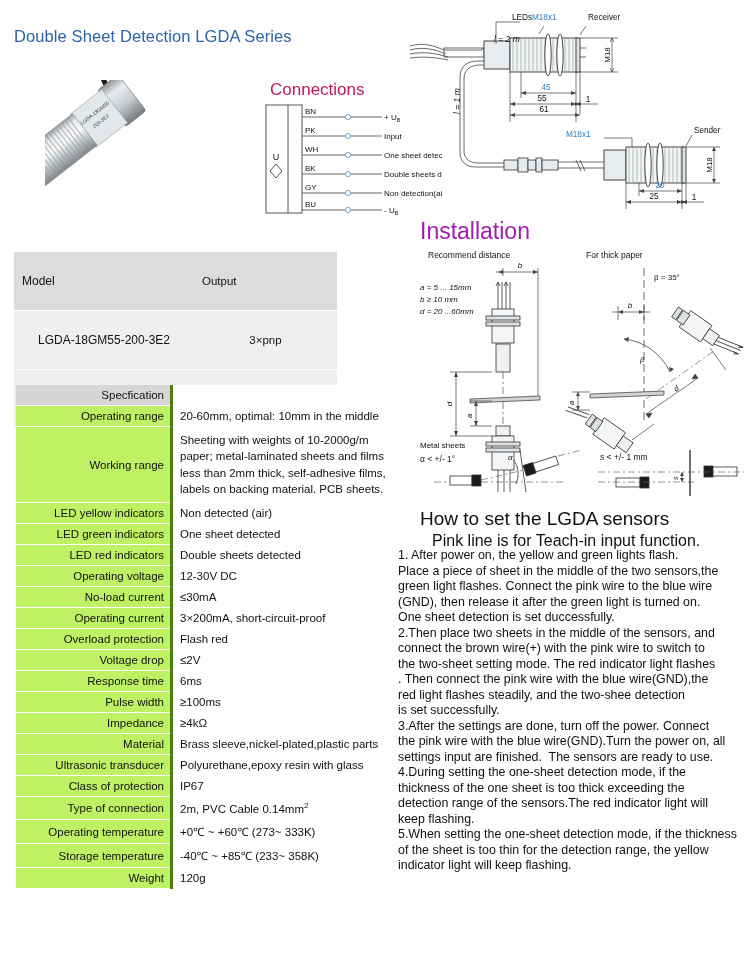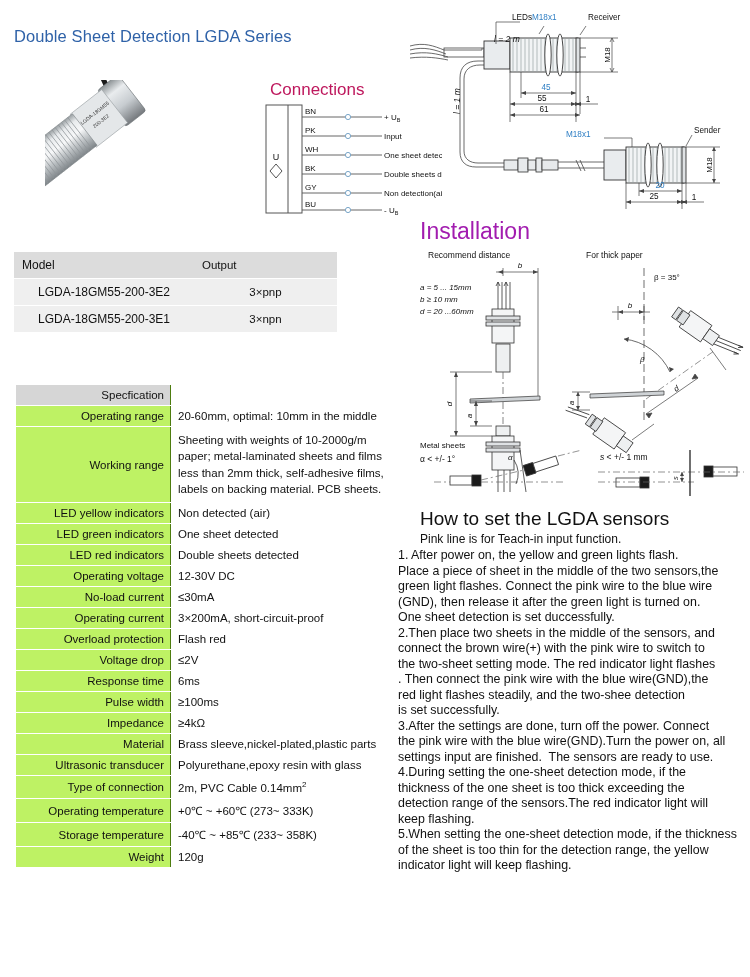--- a/index.html
+++ b/index.html
@@ -33,48 +33,48 @@
 
   
   .inst{position:absolute;left:414px;top:244px;width:336px;height:265px;}
 
   
   .model-table{
     position:absolute;left:14px;top:252px;width:323px;
     border-collapse:collapse;font-size:11.5px;
   }
   .model-table td{
-    padding:6px 8px;border-bottom:1px solid #ffffff;vertical-align:middle;
+    padding:22px 8px;border-bottom:1px solid #ffffff;vertical-align:middle;
   }
   .model-table thead td{background:#dcdcdc;color:#111;}
   .model-table tbody td{background:#efefef;text-align:center;}
   .model-table td.c1{width:164px;font-size:12px;}
 
   
   .spec-table{
     position:absolute;left:16px;top:385px;width:382px;
     border-collapse:collapse;font-size:11.5px;
   }
   .spec-table td{border-bottom:1.6px solid #ffffff;vertical-align:middle;}
   .spec-table td.lbl{
     width:144px;background:#bef264;text-align:right;
     padding:4px 6px 4px 4px;color:#111;white-space:nowrap;
   }
   .spec-table td.val{
     background:#ffffff;padding:4px 4px 4px 7px;color:#111;
-    border-left:1px solid #4d7c0f;
+    border-left:3px solid #4d7c0f;
     margin-left:24px;
   }
   .spec-table tr.head td.lbl{background:#d6d6d6;}
   .spec-table tr.head td.val{background:#ffffff;}
   .spec-table td.val.multi{line-height:1.42;padding:5px 4px 5px 7px;}
   sup{font-size:8px;vertical-align:super;}
 
   
-  .howto-sub{position:absolute;left:420px;top:532px;font-size:12px;text-align:center;}
+  .howto-sub{position:absolute;left:432px;top:532px;font-size:16px;text-align:center;}
   .howto-body{
     position:absolute;left:398px;top:548px;width:350px;
     font-size:12.4px;line-height:15.5px;white-space:pre-wrap;
   }
 
   
   svg text{font-family:"Liberation Sans",sans-serif;}
   .dimblue{fill:#2f7fc4;}
 </style>
 </head>
@@ -635,20 +635,24 @@
       </tr>
       <tr>
         <td class="lbl">Material</td>
         <td class="val">Brass sleeve,nickel-plated,plastic parts</td>
       </tr>
       <tr>
         <td class="lbl">Ultrasonic transducer</td>
         <td class="val">Polyurethane,epoxy resin with glass</td>
       </tr>
       <tr>
+        <td class="lbl">Class  of  protection</td>
+        <td class="val">IP67</td>
+      </tr>
+      <tr>
         <td class="lbl">Type of connection</td>
         <td class="val"><span>2m, PVC Cable 0.14mm</span><sup>2</sup></td>
       </tr>
       <tr>
         <td class="lbl">Operating  temperature</td>
         <td class="val">+0℃ ~ +60℃  (273~ 333K)</td>
       </tr>
       <tr>
         <td class="lbl">Storage  temperature</td>
         <td class="val">-40℃ ~ +85℃  (233~ 358K)</td>

